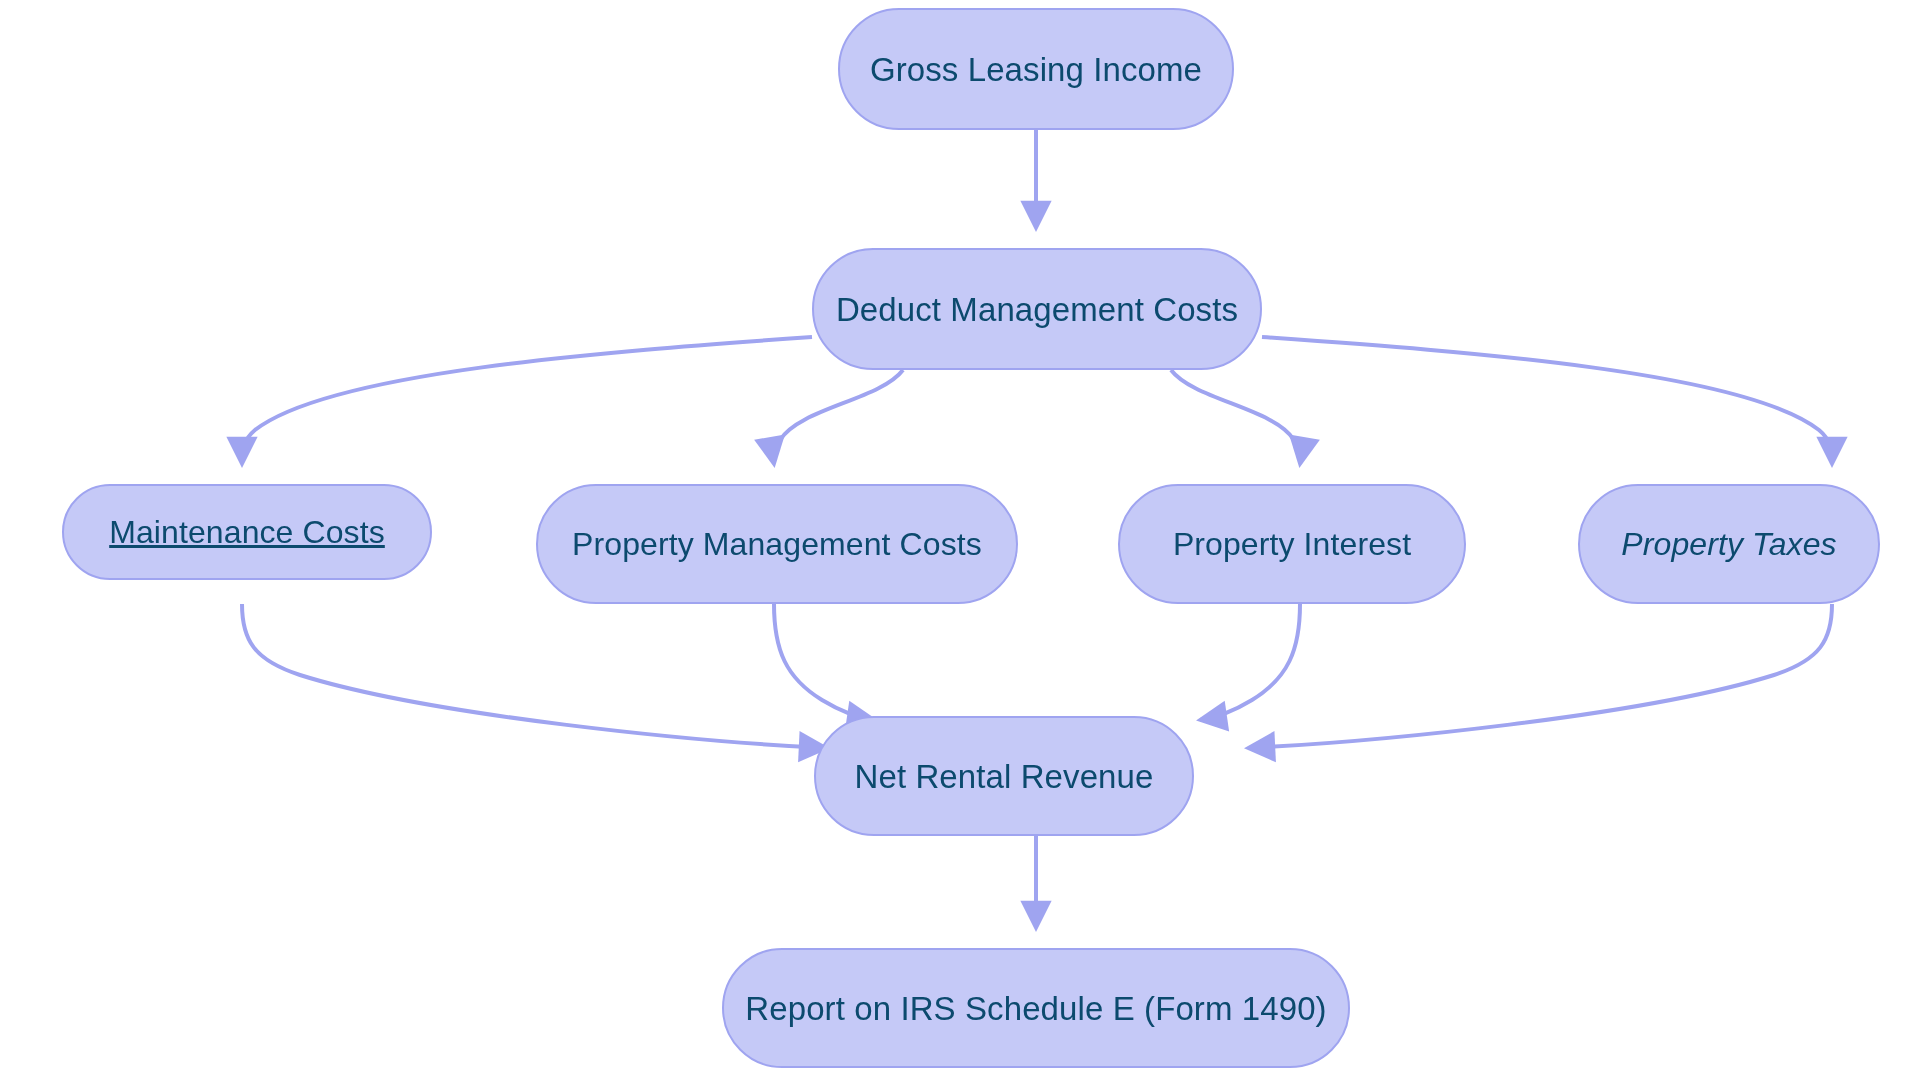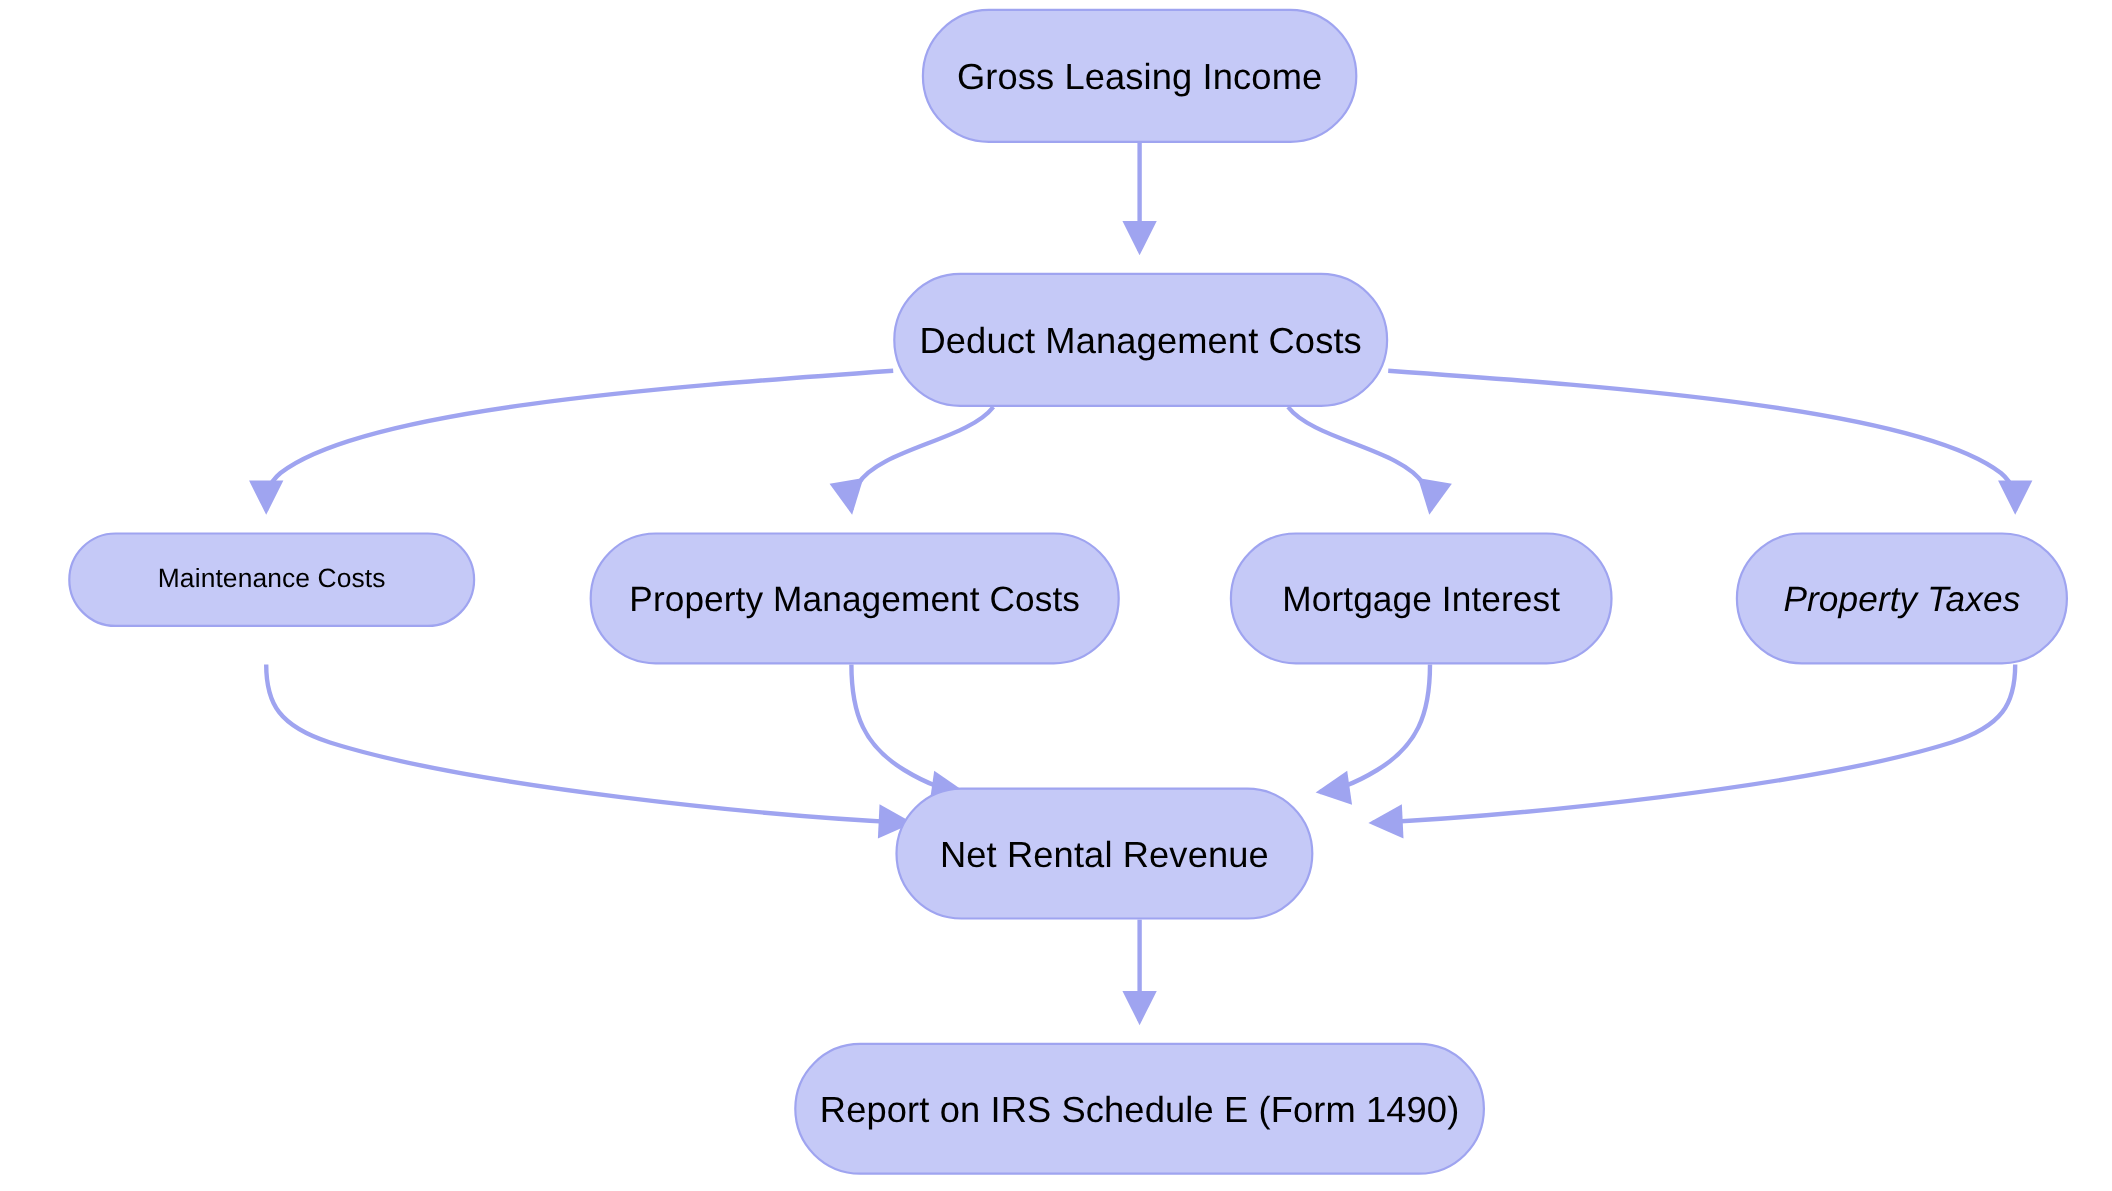--- a/index.html
+++ b/index.html
@@ -30,21 +30,21 @@
   }
   .flow-node {
     position: absolute;
     box-sizing: border-box;
     display: flex;
     align-items: center;
     justify-content: center;
     background: #c5c9f7;
     border: 2px solid #9fa4f0;
     border-radius: 999px;
-    color: #000000;
+    color: #0c4a6e;
     font-family: "Liberation Sans", sans-serif;
     font-weight: 400;
     white-space: nowrap;
     letter-spacing: 0.1px;
   }
   .flow-node .node-label {
     display: block;
     line-height: 1;
     padding: 0 6px;
   }
@@ -54,22 +54,23 @@
     left: 838px; top: 8px; width: 396px; height: 122px;
     font-size: 33px;
   }
   
   #node-deduct-permissible-costs {
     left: 812px; top: 248px; width: 450px; height: 122px;
     font-size: 33px;
   }
   
   #node-maintenance-costs {
-    left: 62px; top: 484px; width: 370px; height: 86px;
-    font-size: 24px;
+    left: 62px; top: 484px; width: 370px; height: 96px;
+    font-size: 32px;
+    text-decoration: underline;
   }
   #node-property-management-fees {
     left: 536px; top: 484px; width: 482px; height: 120px;
     font-size: 32px;
   }
   #node-mortgage-interest {
     left: 1118px; top: 484px; width: 348px; height: 120px;
     font-size: 32px;
   }
   #node-property-taxes {
@@ -134,21 +135,21 @@
 
   <div class="flow-node" id="node-maintenance-costs">
     <span class="node-label">Maintenance Costs</span>
   </div>
 
   <div class="flow-node" id="node-property-management-fees">
     <span class="node-label">Property Management Costs</span>
   </div>
 
   <div class="flow-node" id="node-mortgage-interest">
-    <span class="node-label">Mortgage Interest</span>
+    <span class="node-label">Property Interest</span>
   </div>
 
   <div class="flow-node" id="node-property-taxes">
     <span class="node-label">Property Taxes</span>
   </div>
 
   <div class="flow-node" id="node-net-rental-revenue">
     <span class="node-label">Net Rental Revenue</span>
   </div>
 

